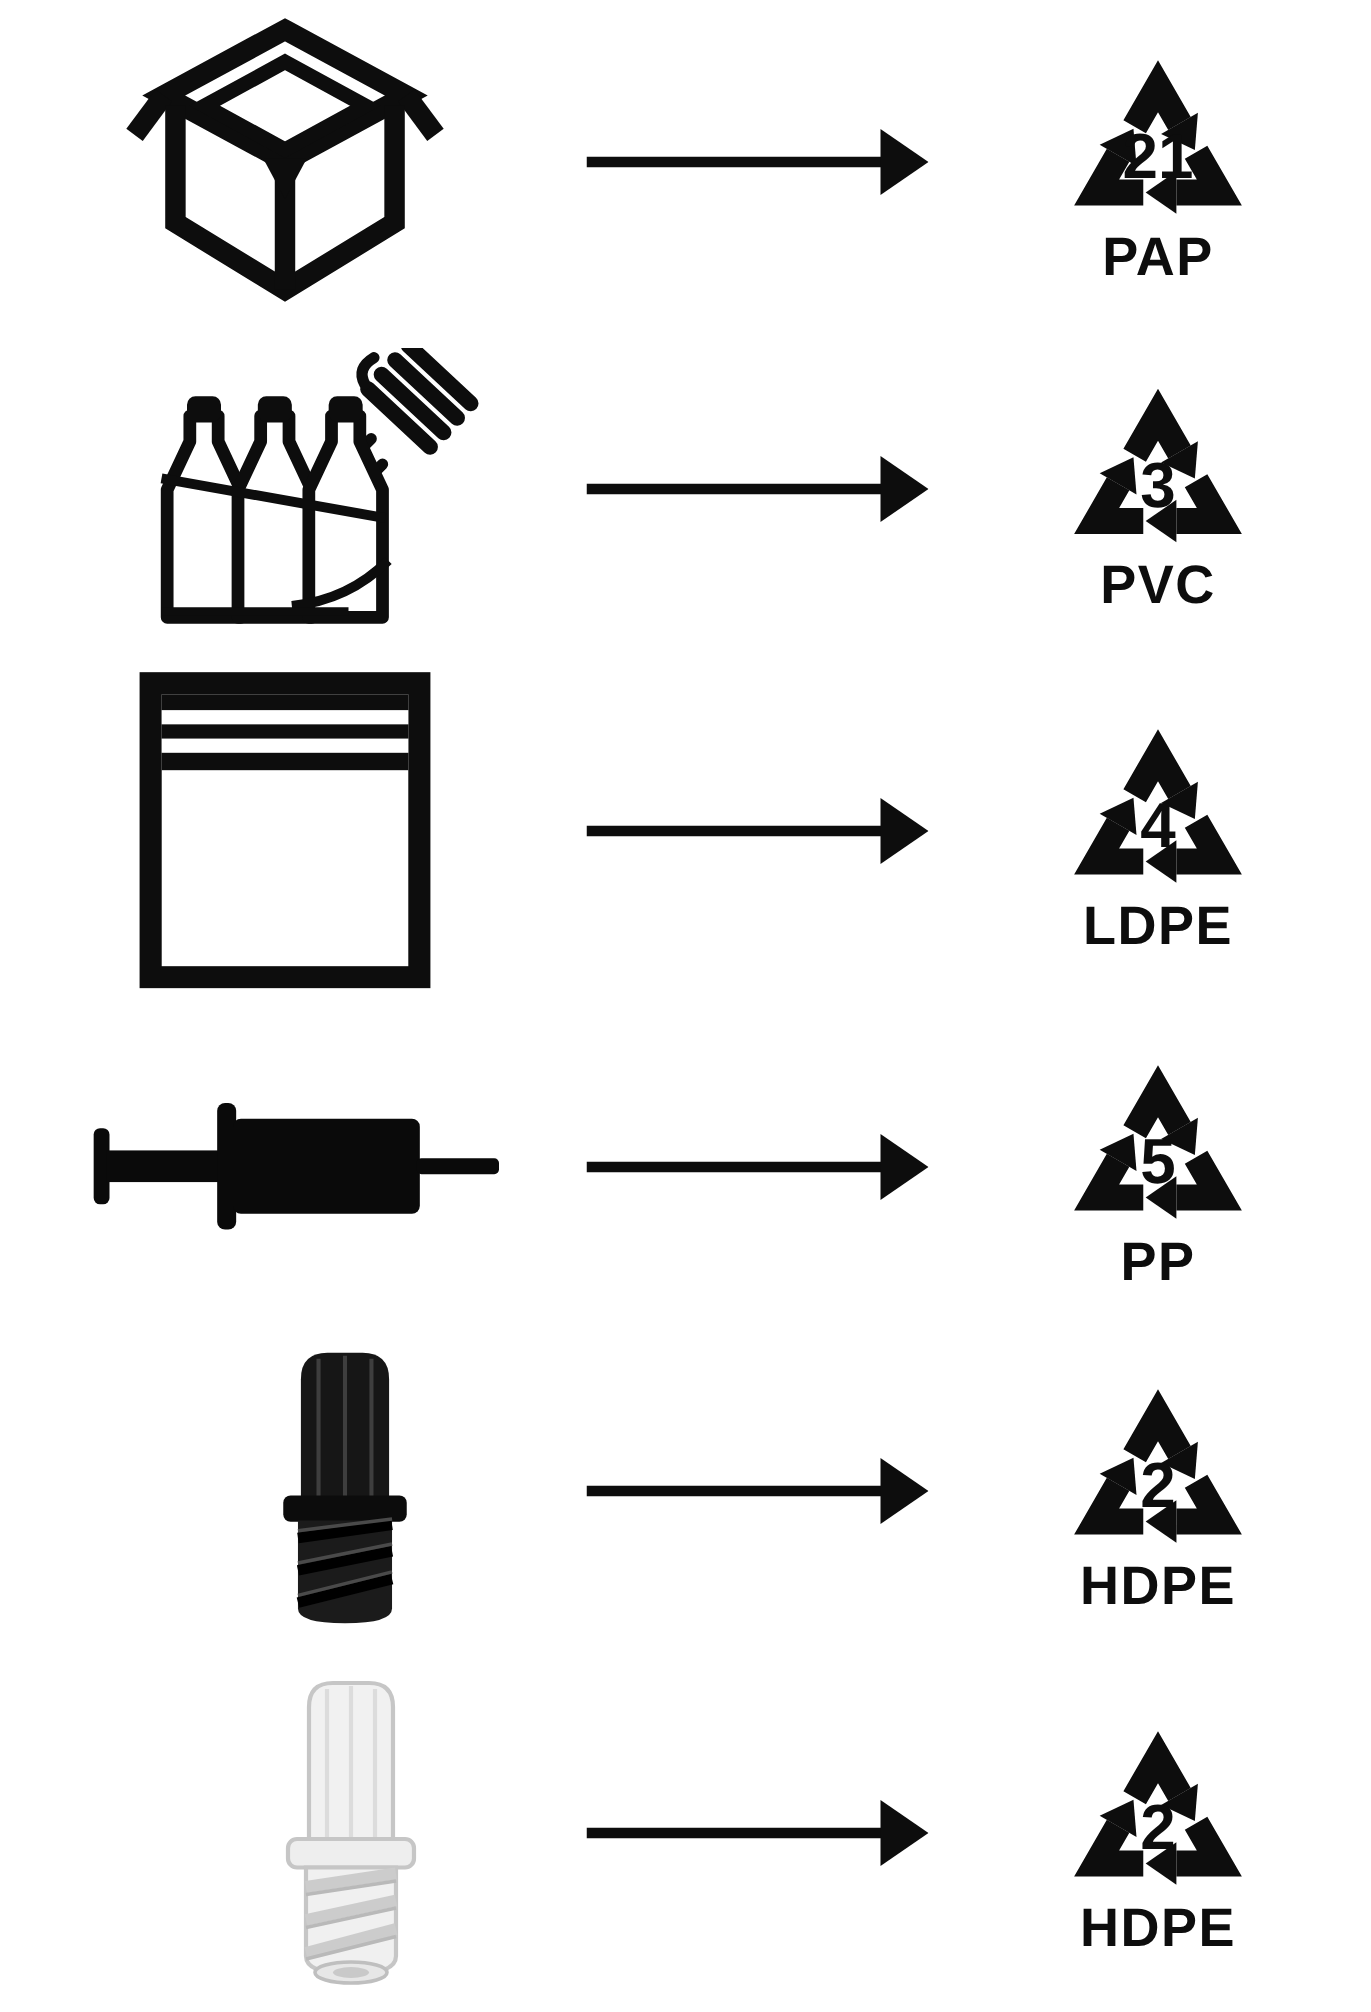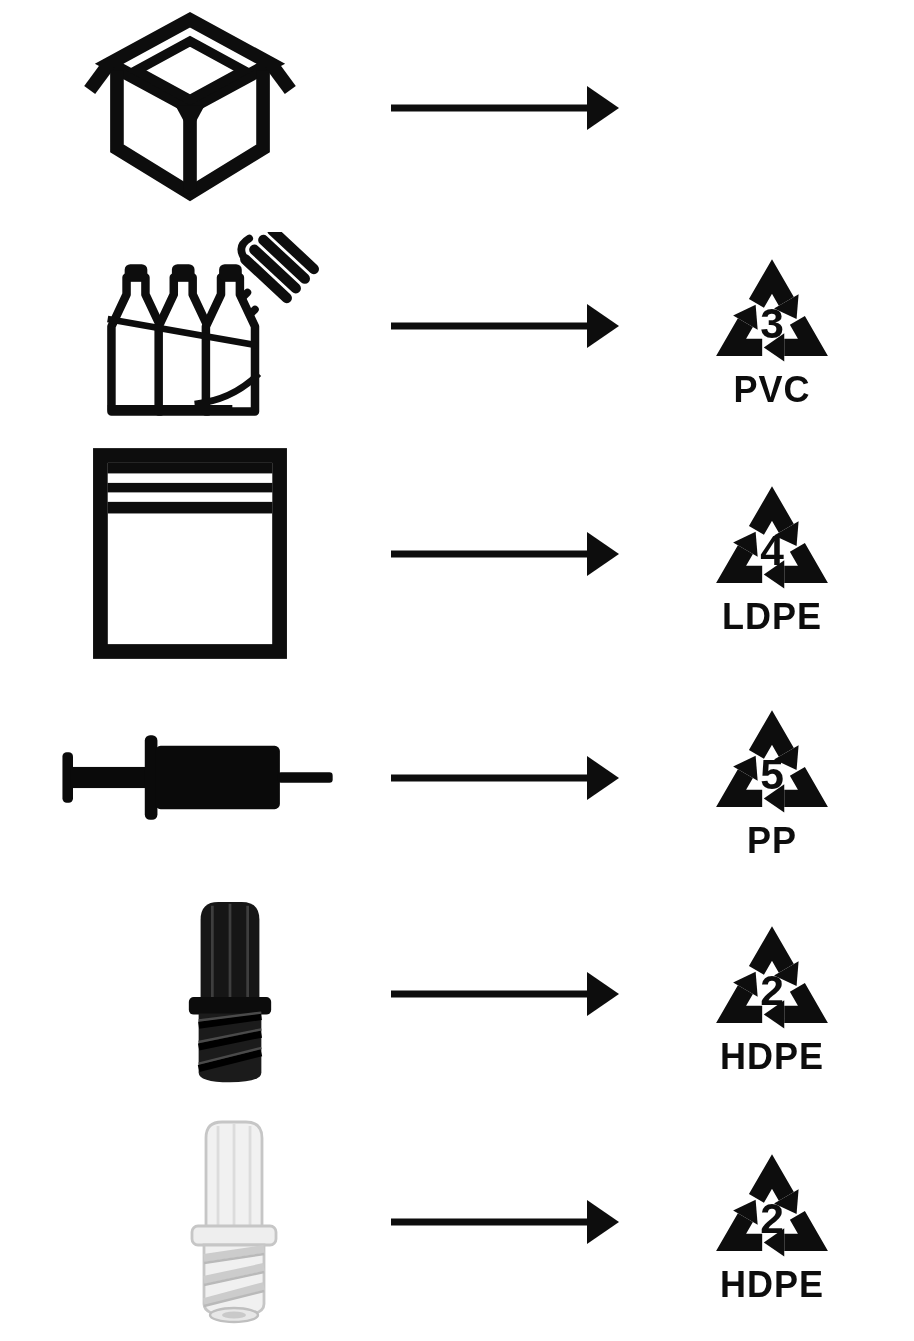--- a/index.html
+++ b/index.html
@@ -62,20 +62,29 @@
         </g>
         <polygon points="50,49 65,49 57.5,63" fill="#0d0d0d"></polygon>
       </svg>
     </div>
     <div class="col-arrow">
       <svg viewBox="0 0 228 44" width="228" height="44">
         <rect x="0" y="18.5" width="198" height="7" fill="#0d0d0d"></rect>
         <polygon points="196,0 196,44 228,22" fill="#0d0d0d"></polygon>
       </svg>
     </div>
+    <div class="col-symbol">
+      <svg class="rec-symbol" viewBox="0 0 100 80">
+        <use href="#rec-arm"></use>
+        <use href="#rec-arm" transform="rotate(120 50 50)"></use>
+        <use href="#rec-arm" transform="rotate(240 50 50)"></use>
+        <text x="50" y="59" class="rec-num">21</text>
+      </svg>
+      <div class="mat-code">PAP</div>
+    </div>
   </div>
 
   <div class="row r2">
     <div class="col-item" style="transform: translateX(14px);">
       <svg viewBox="0 0 126 100" width="238" height="189">
         <g transform="translate(103 17) rotate(43)" stroke="#0d0d0d" stroke-linecap="round" fill="none">
           <path d="M-15 -10.5 L15 -10.5 M-15 -3.5 L15 -3.5 M-15 3.5 L15 3.5 M-15 10.5 L15 10.5" stroke-width="5.5"></path>
           <path d="M-17 10 Q-23 8 -21 1" stroke-width="4"></path>
         </g>
         <g stroke="#0d0d0d" stroke-width="4" stroke-linecap="round">

